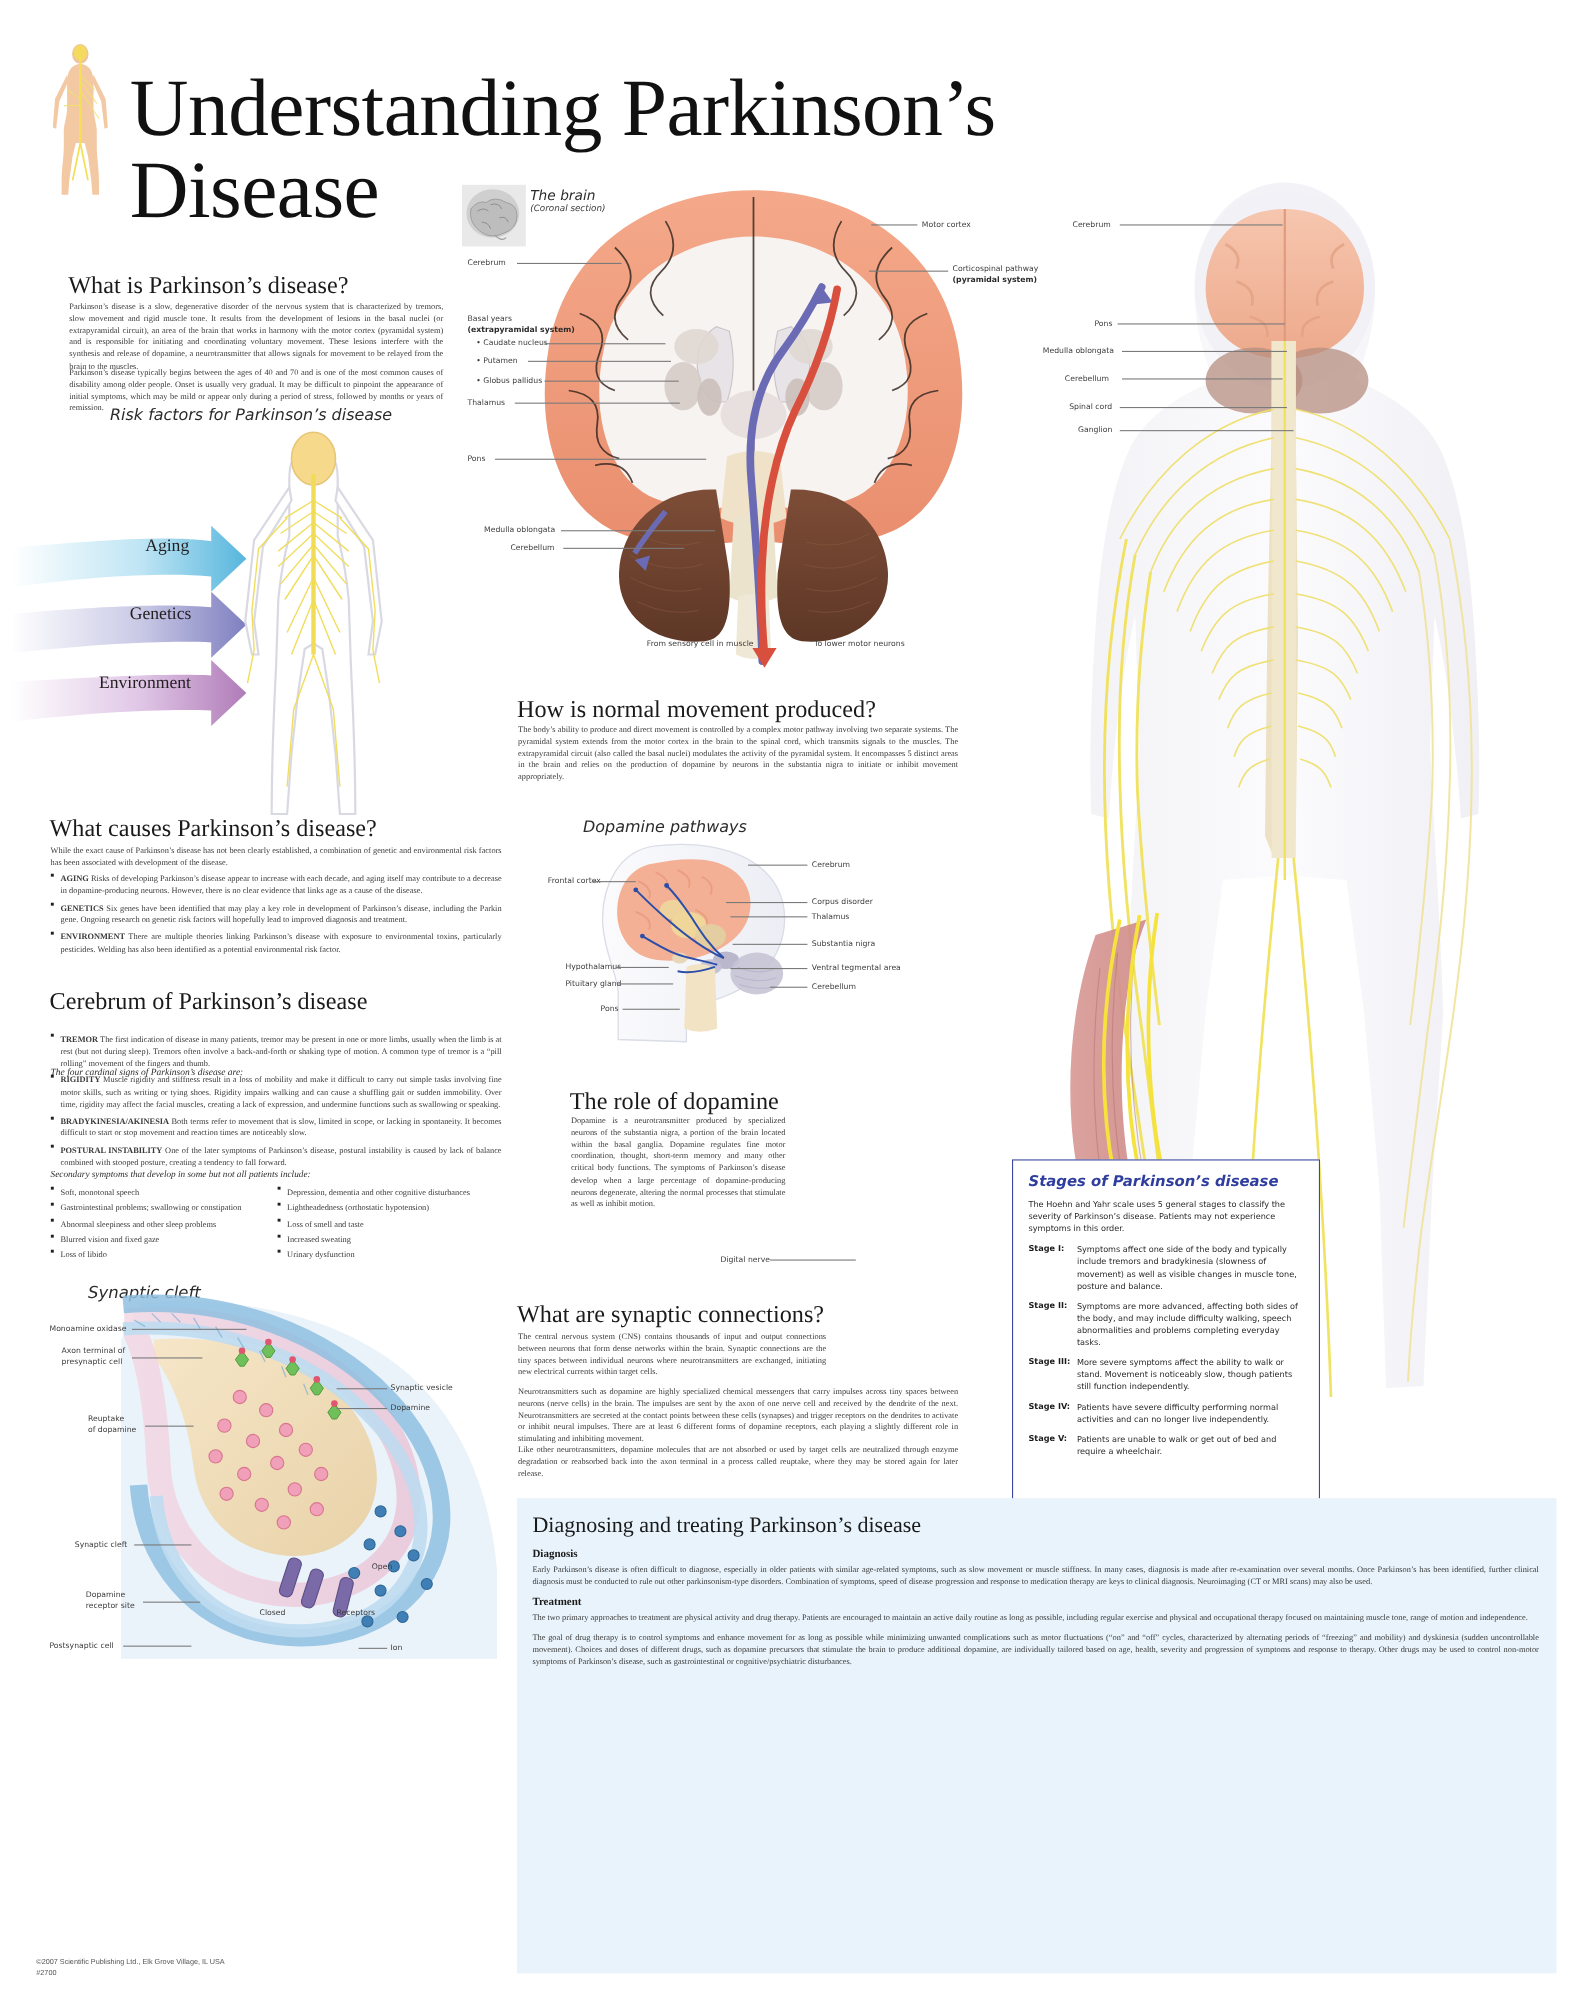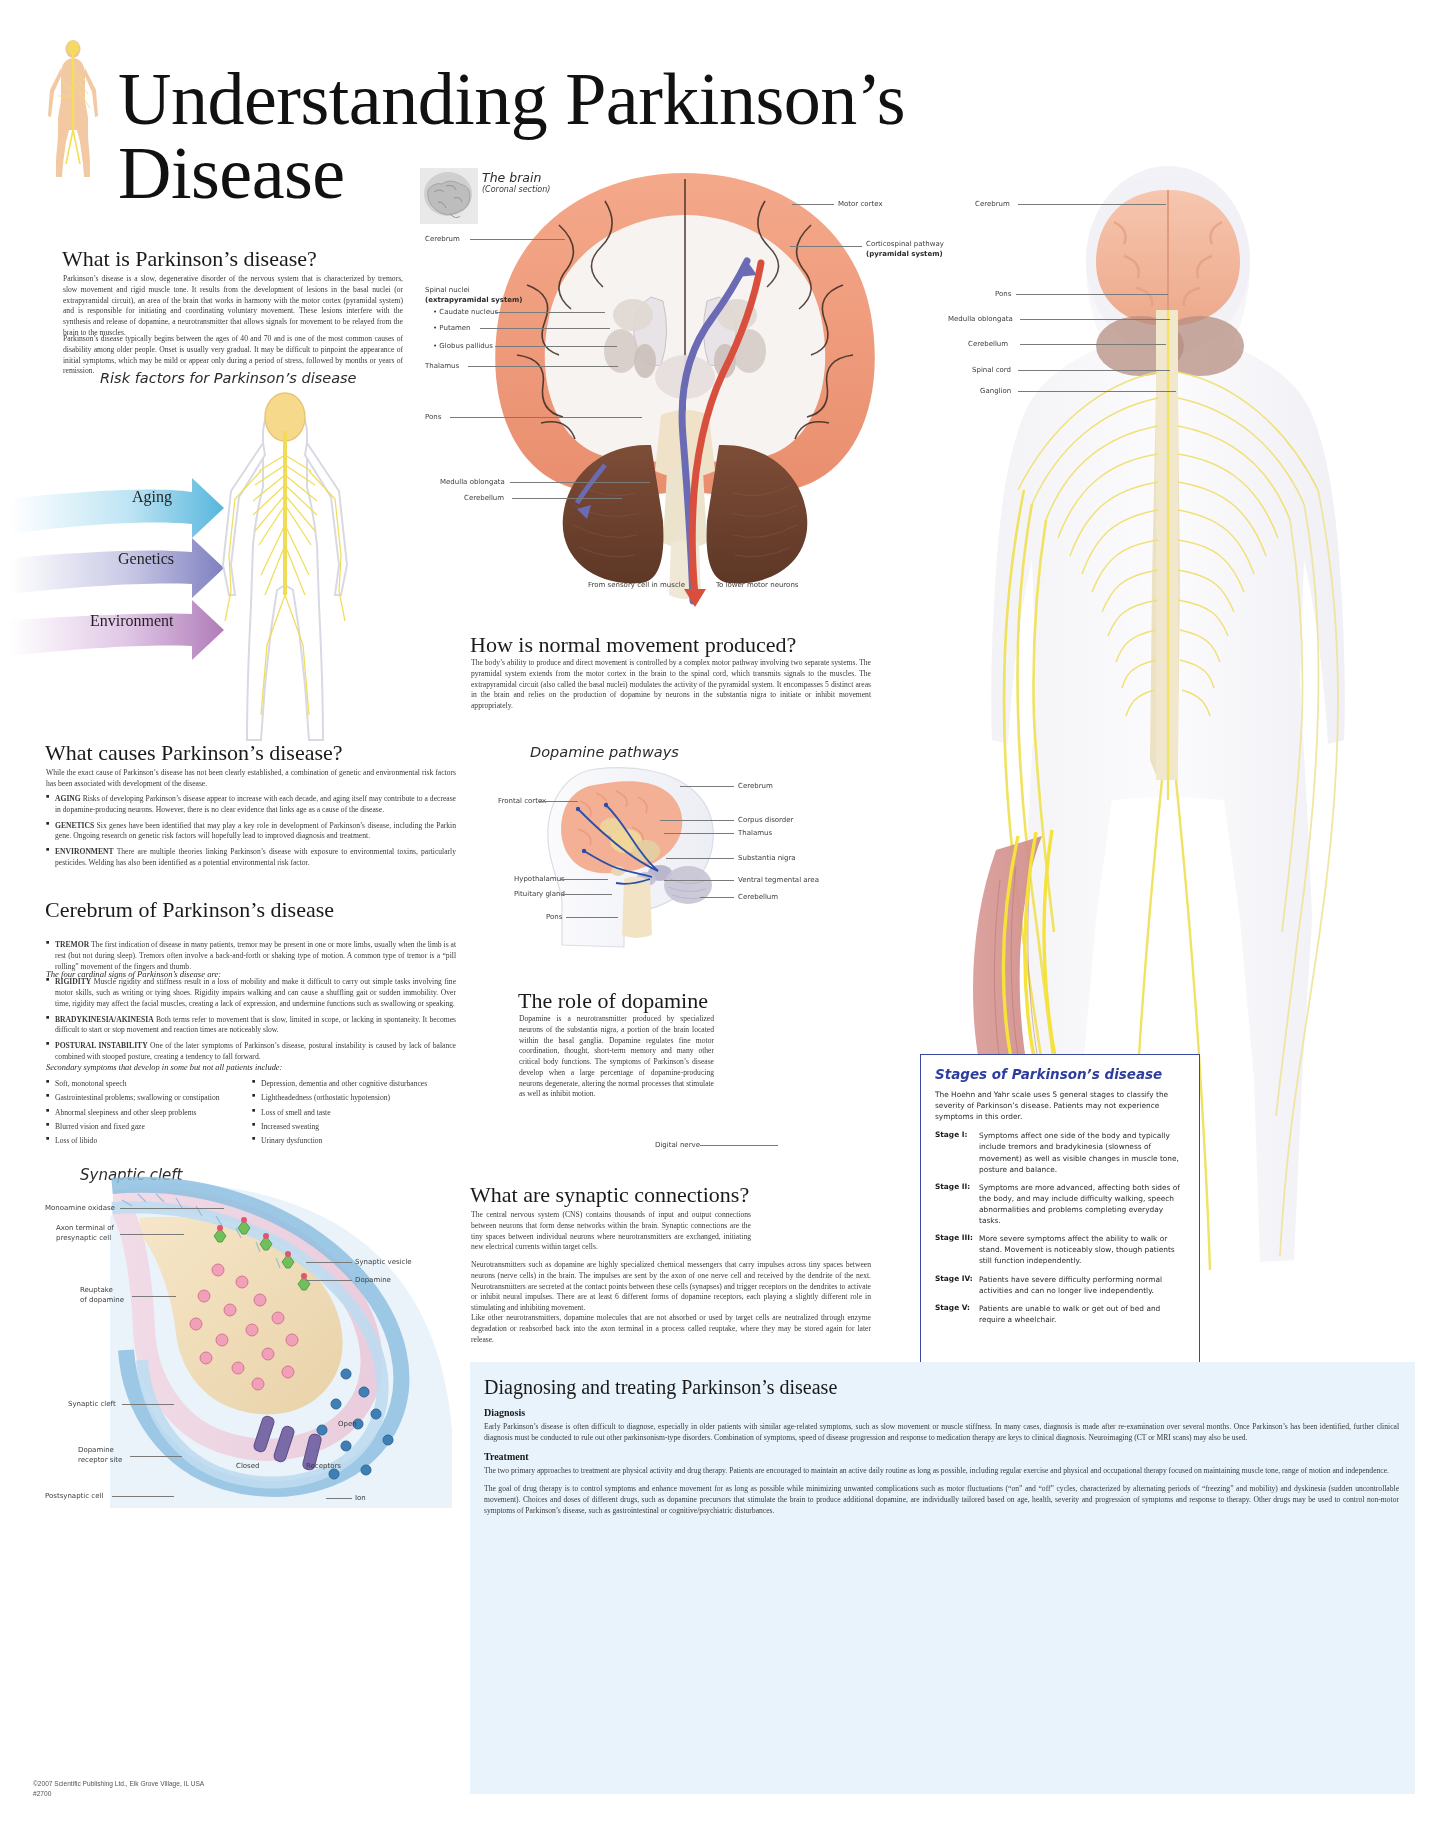--- a/index.html
+++ b/index.html
@@ -189,21 +189,21 @@
     <path d="M292 96 l-10 16 l20 -2 Z" fill="#6b6bb5"></path>
     <path d="M306 98 C300 132 286 172 268 208 C250 246 240 296 238 344 C236 380 238 408 240 430" stroke="#d94f3d" stroke-width="7" fill="none" stroke-linecap="round"></path>
     <path d="M240 442 l-11 -18 l22 0 Z" fill="#d94f3d"></path>
     <path d="M150 300 q-18 22 -28 38" stroke="#6b6bb5" stroke-width="5" fill="none"></path>
     <path d="M122 344 l14 -4 l-4 14 Z" fill="#6b6bb5"></path>
   </svg>
 </div>
 
 <div class="abs lbl" style="left:425px;top:235px;">Cerebrum</div>
 <div class="leader" style="left:470px;top:239px;width:95px;"></div>
-<div class="abs lbl" style="left:425px;top:286px;">Spinal nuclei</div>
+<div class="abs lbl" style="left:425px;top:286px;">Basal years</div>
 <div class="abs lbl-b" style="left:425px;top:296px;">(extrapyramidal system)</div>
 <div class="abs lbl" style="left:433px;top:308px;">• Caudate nucleus</div>
 <div class="leader" style="left:495px;top:312px;width:110px;"></div>
 <div class="abs lbl" style="left:433px;top:324px;">• Putamen</div>
 <div class="leader" style="left:480px;top:328px;width:130px;"></div>
 <div class="abs lbl" style="left:433px;top:342px;">• Globus pallidus</div>
 <div class="leader" style="left:495px;top:346px;width:122px;"></div>
 <div class="abs lbl" style="left:425px;top:362px;">Thalamus</div>
 <div class="leader" style="left:468px;top:366px;width:150px;"></div>
 <div class="abs lbl" style="left:425px;top:413px;">Pons</div>
@@ -213,21 +213,21 @@
 <div class="abs lbl" style="left:464px;top:494px;">Cerebellum</div>
 <div class="leader" style="left:512px;top:498px;width:110px;"></div>
 
 <div class="abs lbl" style="left:838px;top:200px;">Motor cortex</div>
 <div class="leader" style="left:792px;top:204px;width:42px;"></div>
 <div class="abs lbl" style="left:866px;top:240px;">Corticospinal pathway</div>
 <div class="abs lbl-b" style="left:866px;top:250px;">(pyramidal system)</div>
 <div class="leader" style="left:790px;top:246px;width:72px;"></div>
 
 <div class="abs lbl" style="left:588px;top:581px;">From sensory cell in muscle</div>
-<div class="abs lbl" style="left:716px;top:581px;">To lower motor neurons</div>
+<div class="abs lbl" style="left:740px;top:581px;">To lower motor neurons</div>
 
 <div class="abs" style="left:900px;top:160px;width:540px;height:1220px;">
   <svg width="540" height="1220" viewBox="0 0 540 1220">
     <defs>
       <linearGradient id="bodyg" x1="0" y1="0" x2="1" y2="0">
         <stop offset="0%" stop-color="#f2f2f6"></stop>
           <stop offset="50%" stop-color="#fbfbfd"></stop>
           <stop offset="100%" stop-color="#eeeef4"></stop>
       </linearGradient>
       <linearGradient id="brg" x1="0" y1="0" x2="0" y2="1">

